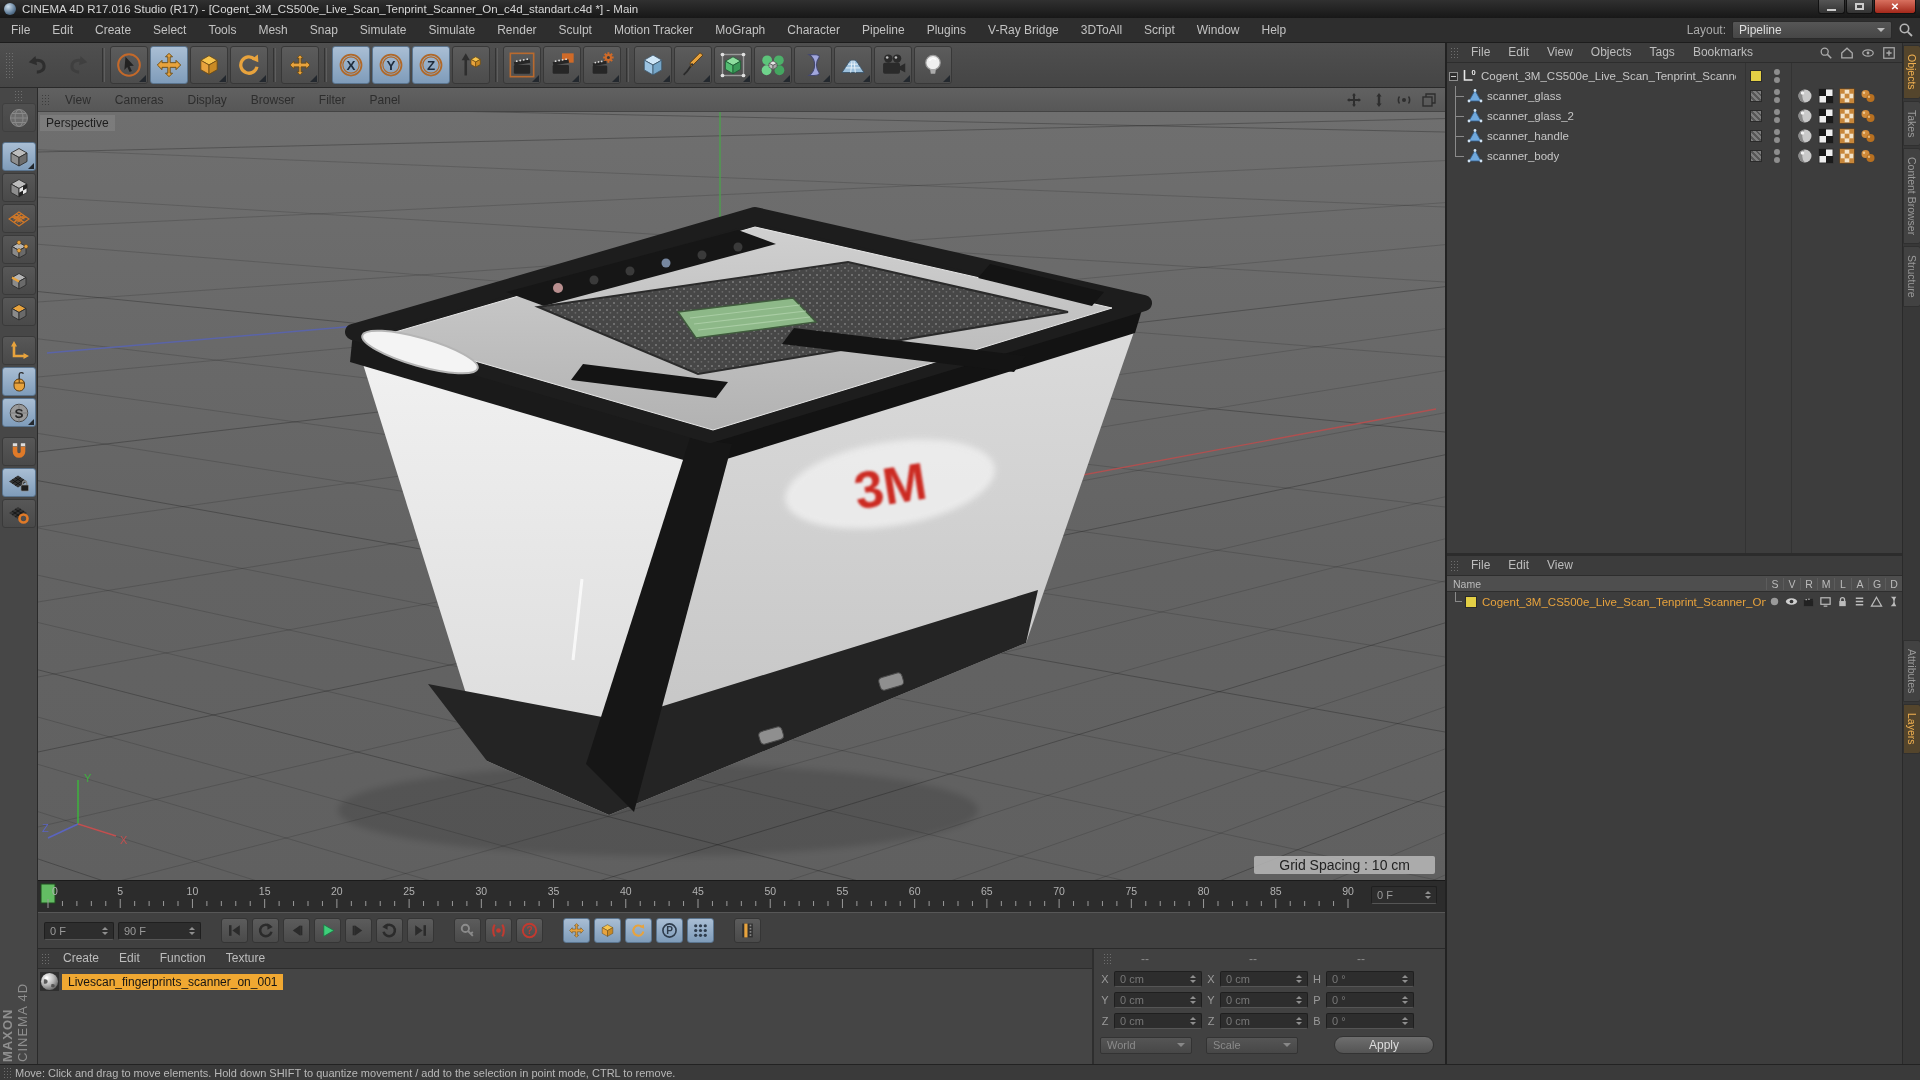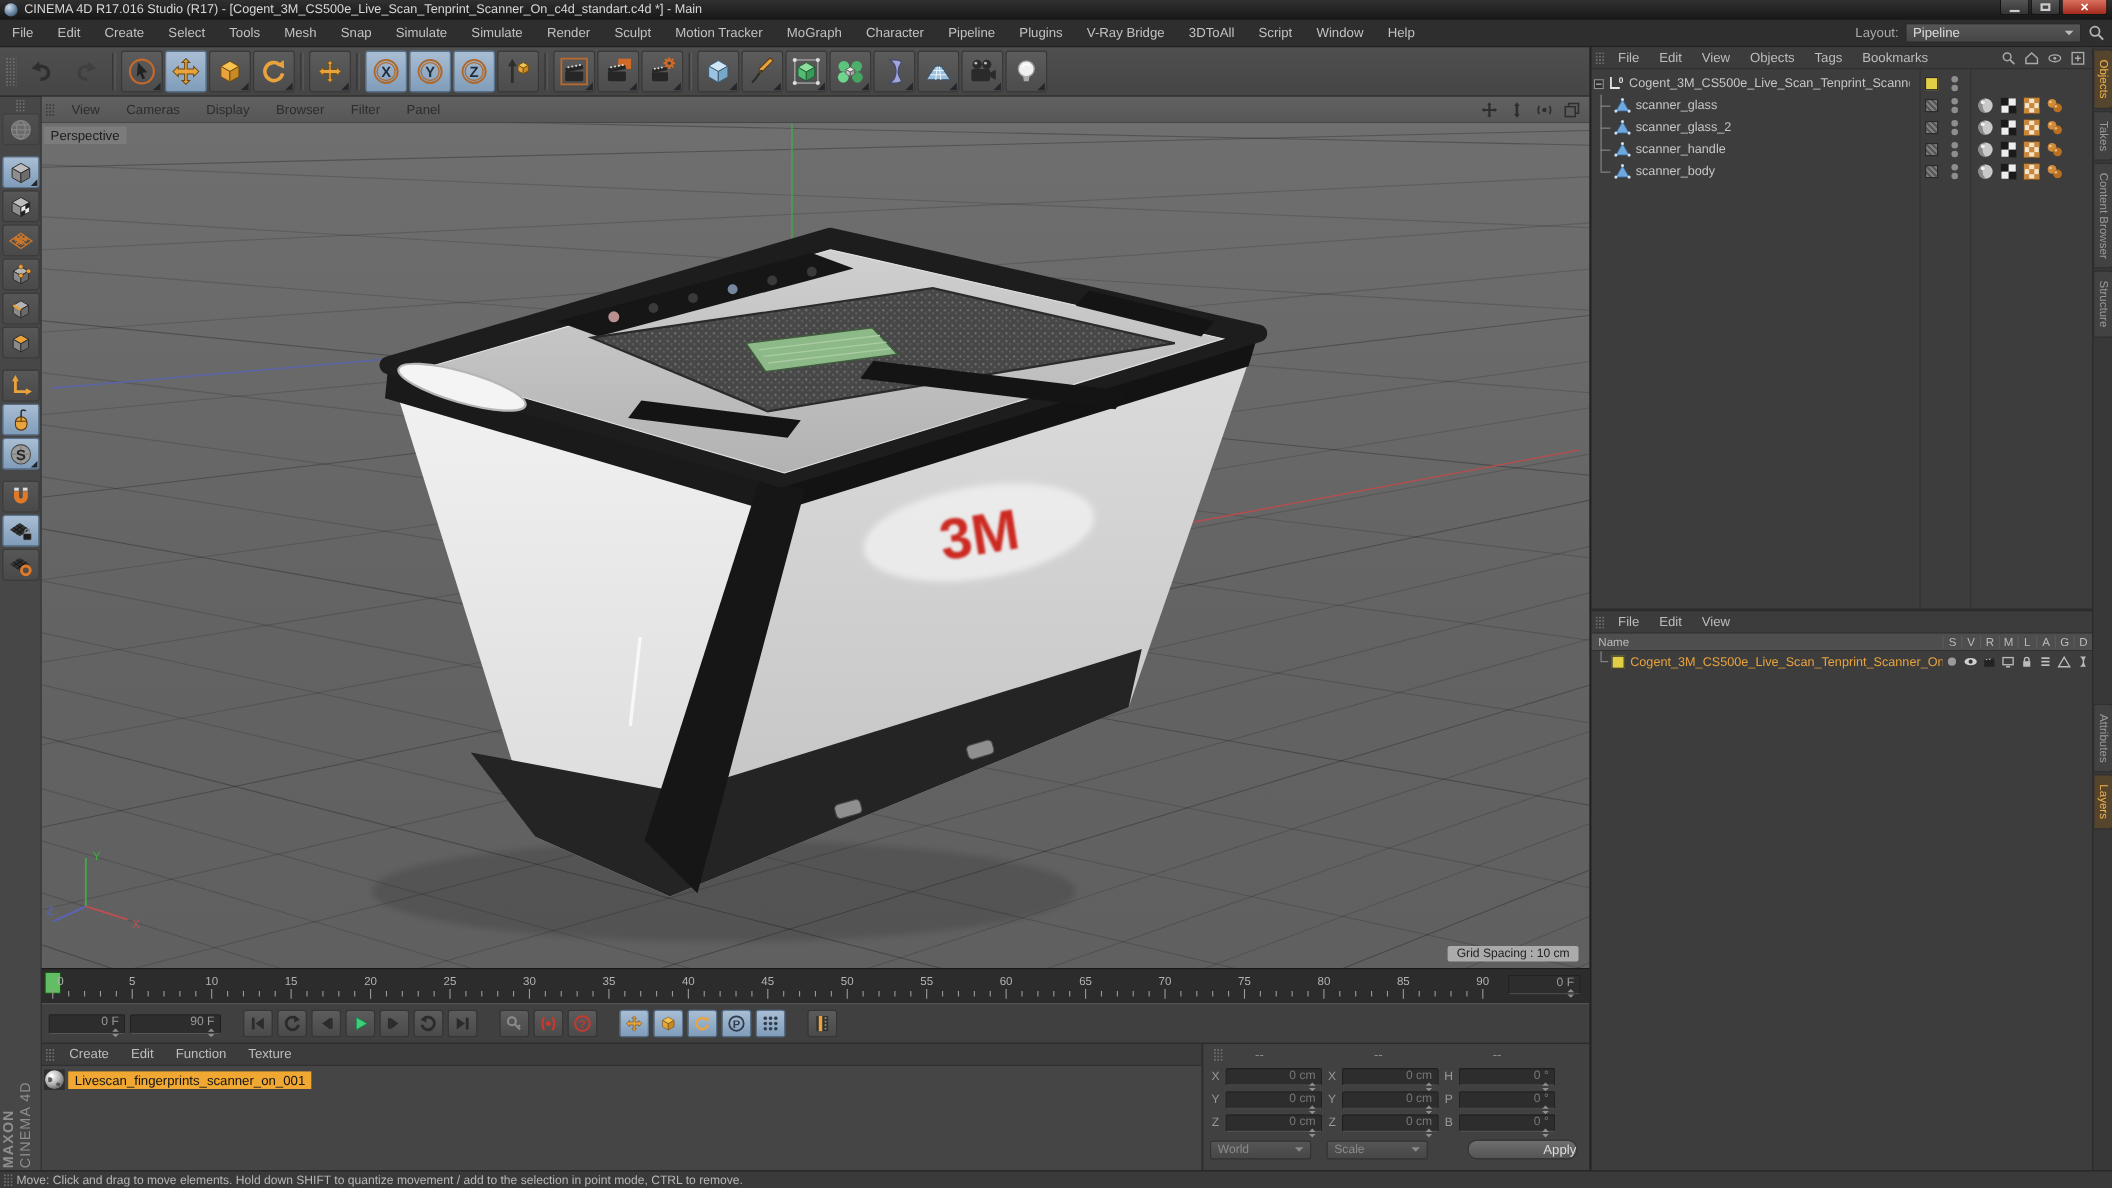--- a/index.html
+++ b/index.html
@@ -67,27 +67,27 @@
   #vp-menu .menu-item { color:#2d2d2d; line-height:22px; padding:0 12px; }
   #vp-controls { margin-left:auto; display:flex; gap:5px; padding-right:6px; }
   .vpc { width:20px; height:18px; display:flex; align-items:center; justify-content:center; }
   .vpc svg { width:16px; height:16px; }
   #vp-canvas { position:absolute; left:0; top:24px; width:1407px; height:768px; overflow:hidden;
     background:linear-gradient(#6f6f6f,#636363 60%,#606060); }
   #vp-canvas svg#scene { position:absolute; left:0; top:0; }
   #persp-chip { position:absolute; left:2px; top:3px; background:rgba(130,130,130,.65);
     color:#1c1c1c; font-size:12px; padding:1px 6px; }
   #grid-chip { position:absolute; right:10px; bottom:6px; background:rgba(185,185,185,.85);
-    color:#222; font-size:11px; padding:1px 8px; border-radius:2px;margin-left:10px; }
+    color:#222; font-size:14px; padding:1px 25px; border-radius:2px;margin-left:10px; }
 
   
   #ruler { position:absolute; left:38px; top:880px; width:1407px; height:32px; background:#2c2c2c; border-top:1px solid #1a1a1a;}
   #ruler-field { position:absolute; right:8px; top:5px; }
   .numfield { height:18px; background:#2d2d2d; border:1px solid #1f1f1f; border-bottom-color:#555;
-    color:#9a9a9a; font-size:11px; display:flex; align-items:flex-end; padding:0 5px; border-radius:2px;flex-direction:column; }
+    color:#9a9a9a; font-size:11px; display:flex; align-items:center; padding:0 5px; border-radius:2px; }
   .numfield .val { flex:1; }
   .spin { display:flex; flex-direction:column; gap:2px; margin-left:5px; }
   .spin i { width:0; height:0; border:3.5px solid transparent; display:block; }
   .spin i.up { border-bottom-color:#8f8f8f; border-top:none; }
   .spin i.dn { border-top-color:#8f8f8f; border-bottom:none; }
 
   #transport { position:absolute; left:38px; top:912px; width:1407px; height:36px; background:#404040;
     border-top:1px solid #575757; display:flex; align-items:center; padding:0 6px; gap:4px; }
   #f-start { width:70px; }
   #range-track { flex:1; height:20px; background:linear-gradient(#999,#7d7d7d); border:1px solid #333;
@@ -115,21 +115,21 @@
   .coord-head span { width:108px; text-align:left; padding-left:26px; }
   .coord-row { display:flex; align-items:center; height:19px; margin-top:2px; gap:4px; }
   .clabel { width:10px; color:#9a9a9a; font-size:11px; text-align:center;}
   .cfield { width:88px; height:16px; }
   .cfield .numfield { height:16px; color:#777; }
   #coord-bottom { display:flex; gap:14px; margin-top:6px; align-items:center; }
   .ddfield { width:92px; height:17px; background:linear-gradient(#555,#474747); border:1px solid #333; border-radius:2px;
     color:#8b8b8b; font-size:11px; display:flex; align-items:center; padding:0 6px; }
   .ddfield .caret { margin-left:auto; width:0; height:0; border:4px solid transparent; border-top-color:#888; margin-top:4px; }
   #apply-btn { width:100px; height:18px; background:linear-gradient(#6e6e6e,#545454); border:1px solid #333;
-    border-radius:9px; color:#ddd; text-align:right; line-height:17px; margin-left:22px; }
+    border-radius:9px; color:#ddd; text-align:center; line-height:17px; margin-left:22px; }
 
   
   #rightpanel { position:absolute; left:1445px; top:43px; width:475px; height:1021px; background:#434343; border-left:2px solid #222; display:flex; }
   #rp-content { width:455px; display:flex; flex-direction:column; }
   #om { height:513px; display:flex; flex-direction:column; border-bottom:3px solid #2c2c2c; }
   #om-menu .menu-item, #lm-menu .menu-item { padding:0 9px; }
   #om-icons { margin-left:auto; display:flex; gap:7px; padding-right:6px; }
   #om-icons svg { width:14px; height:14px; }
   #om-tree { flex:1; background:#3d3d3d; padding-top:3px; position:relative; overflow:hidden; }
   .om-row { position:relative; height:20px; display:flex; align-items:center; font-size:11.5px; color:#c6c6c6; }

